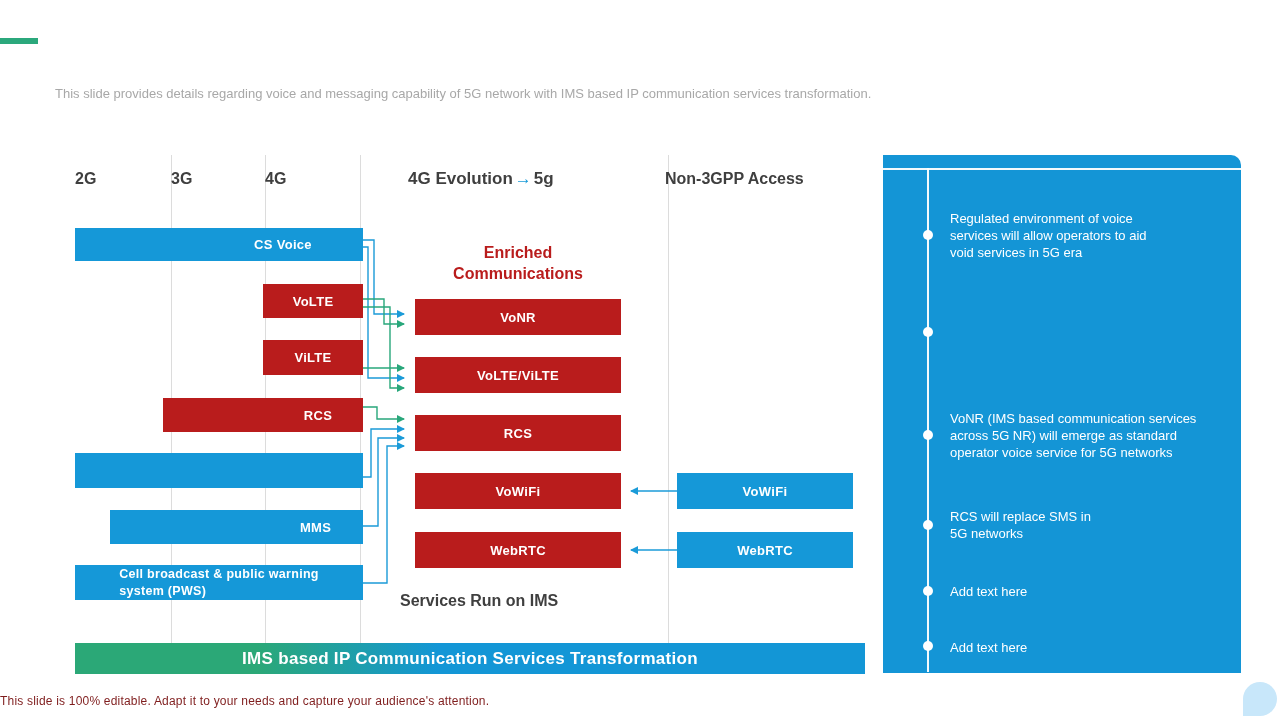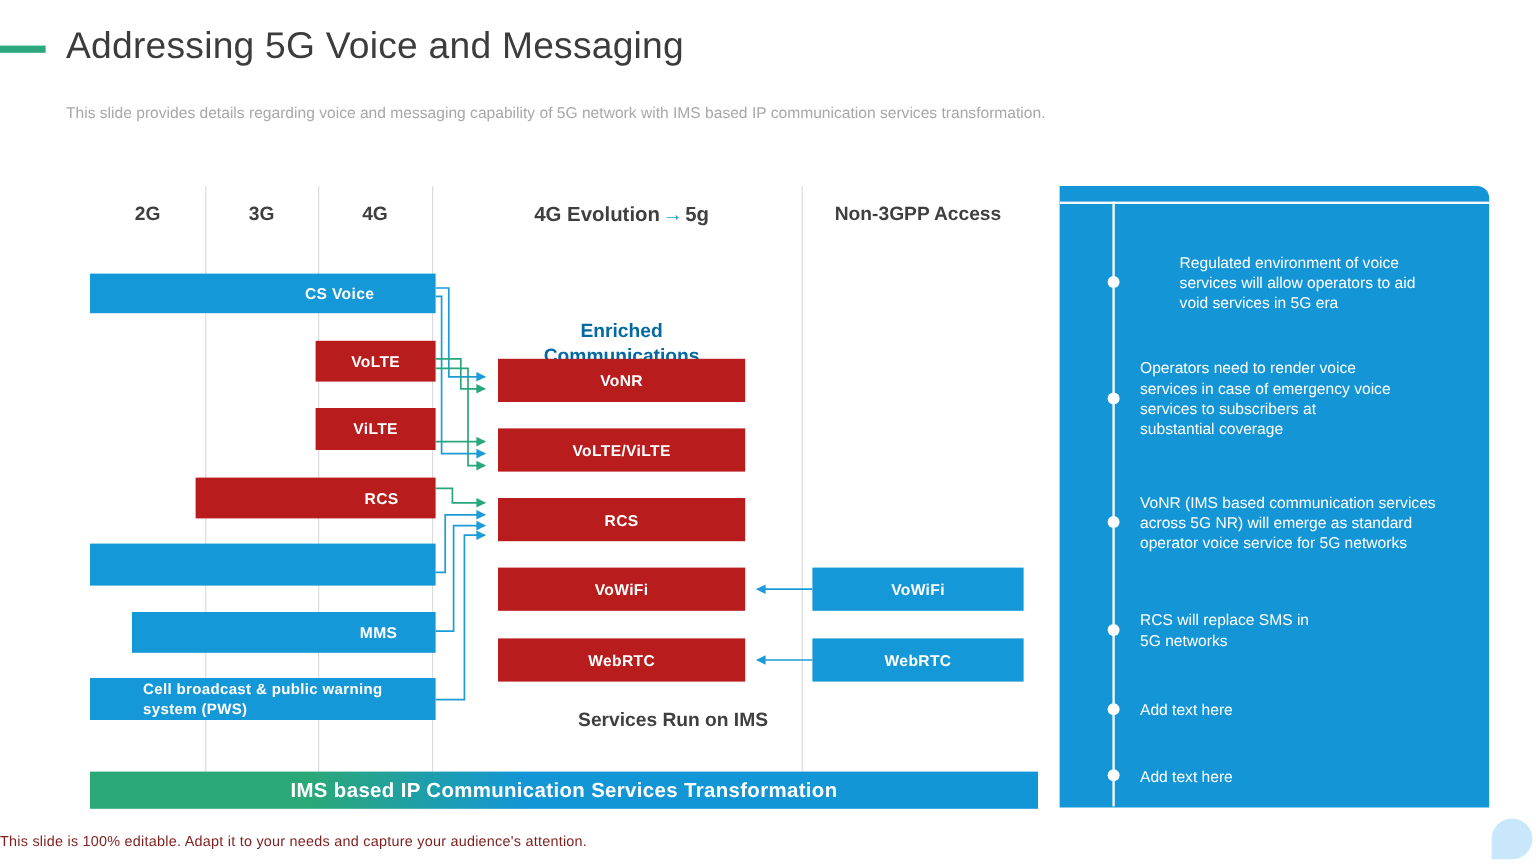--- a/index.html
+++ b/index.html
@@ -8,33 +8,33 @@
     font-family:"Liberation Sans","DejaVu Sans",sans-serif;
   }
   .abs{position:absolute;}
   
   .accent-dash{left:0;top:38px;width:38px;height:6px;background:#2BA87C;}
   .title{left:55px;top:20px;font-size:31px;font-weight:300;color:#3C3C3C;letter-spacing:.2px;}
   .subtitle{left:55px;top:86px;font-size:13px;color:#A8A8A8;}
   
   .gridline{top:155px;width:1px;height:490px;background:#DCDCDC;}
   
-  .colhead{top:167px;height:24px;font-size:16px;font-weight:bold;color:#3F3F3F;text-align:center;line-height:24px;}
+  .colhead{top:167px;height:24px;font-size:16px;font-weight:bold;color:#3F3F3F;text-align:left;line-height:24px;}
   .evo-arrow{color:#1B9BD8;font-weight:bold;padding:0 2px;}
   
   .bar,.gbox,.bbox{color:#fff;font-weight:bold;font-size:13px;letter-spacing:.3px;}
   .bar{display:block;}
   .blue{background:#1598D8;}
   .green{background:#b91c1c;}
   .bar .lbl{position:absolute;top:0;height:100%;display:flex;align-items:center;justify-content:center;text-align:left;}
   .lbl-full{left:0;right:0;}
   .gbox,.bbox{display:flex;align-items:center;justify-content:center;text-align:center;}
   .two-line{white-space:pre-line;line-height:1.3;font-size:12.5px;}
-  .mid-title{left:418px;top:242px;width:200px;text-align:center;font-size:16px;font-weight:bold;color:#0369a1;line-height:21px;white-space:pre-line;margin-top:24px;}
-  .mid-caption{left:440px;top:592px;width:200px;text-align:right;font-size:16px;font-weight:bold;color:#3F3F3F;}
+  .mid-title{left:418px;top:242px;width:200px;text-align:center;font-size:16px;font-weight:bold;color:#b91c1c;line-height:21px;white-space:pre-line;}
+  .mid-caption{left:400px;top:592px;width:200px;text-align:left;font-size:16px;font-weight:bold;color:#3F3F3F;}
   
   .ims-bar{
     left:75px;top:643px;width:790px;height:31px;
     background:linear-gradient(90deg,#2BA877 0%,#2BA877 23%,#1396D6 46%,#1396D6 100%);
     color:#fff;font-weight:bold;font-size:17px;display:flex;align-items:center;justify-content:center;letter-spacing:.3px;
   }
   
   .panel{left:883px;top:155px;width:358px;height:518px;background:#1495D6;border-top-right-radius:10px;}
   .panel-hline{position:absolute;left:0;top:13px;width:100%;height:2px;background:rgba(255,255,255,.95);}
   .panel-vline{position:absolute;left:44px;top:13px;width:2px;height:504px;background:rgba(255,255,255,.95);}
@@ -45,21 +45,20 @@
   
   .footer{left:0;top:694px;width:1068px;text-align:left;font-size:12px;color:#7f1d1d;letter-spacing:.2px;}
   .bubble{left:1243px;top:682px;width:34px;height:34px;background:#C8E7FA;border-radius:50% 50% 50% 0;}
 </style>
 </head>
 <body>
 
 <div class="slide">
 
   <div class="abs accent-dash"></div>
-  <div class="abs title">Addressing 5G Voice and Messaging</div>
   <div class="abs subtitle">This slide provides details regarding voice and messaging capability of 5G network with IMS based IP communication services transformation.</div>
 
   <div class="abs gridline" style="left:171px;"></div>
   <div class="abs gridline" style="left:265px;"></div>
   <div class="abs gridline" style="left:360px;"></div>
   <div class="abs gridline" style="left:668px;"></div>
 
   <div class="abs colhead" style="left:75px;width:96px;">2G</div>
   <div class="abs colhead" style="left:171px;width:94px;">3G</div>
   <div class="abs colhead" style="left:265px;width:95px;">4G</div>
@@ -129,29 +128,25 @@
     </g>
   </svg>
 
   <div class="abs ims-bar">IMS based IP Communication Services Transformation</div>
 
   <div class="abs panel">
     <div class="panel-hline"></div>
     <div class="panel-vline"></div>
 
     <div class="bullet-dot" style="top:75px;"></div>
-    <div class="bullet-text" style="top:55px;margin-left:33px;">Regulated environment of voice
+    <div class="bullet-text" style="top:55px;">Regulated environment of voice
 services will allow operators to aid
 void services in 5G era</div>
 
     <div class="bullet-dot" style="top:172px;"></div>
-    <div class="bullet-text" style="top:143px;">Operators need to render voice
-services in case of emergency voice
-services to subscribers at
-substantial coverage</div>
 
     <div class="bullet-dot" style="top:275px;"></div>
     <div class="bullet-text" style="top:255px;">VoNR (IMS based communication services
 across 5G NR) will emerge as standard
 operator voice service for 5G networks</div>
 
     <div class="bullet-dot" style="top:365px;"></div>
     <div class="bullet-text" style="top:353px;">RCS will replace SMS in
 5G networks</div>
 

